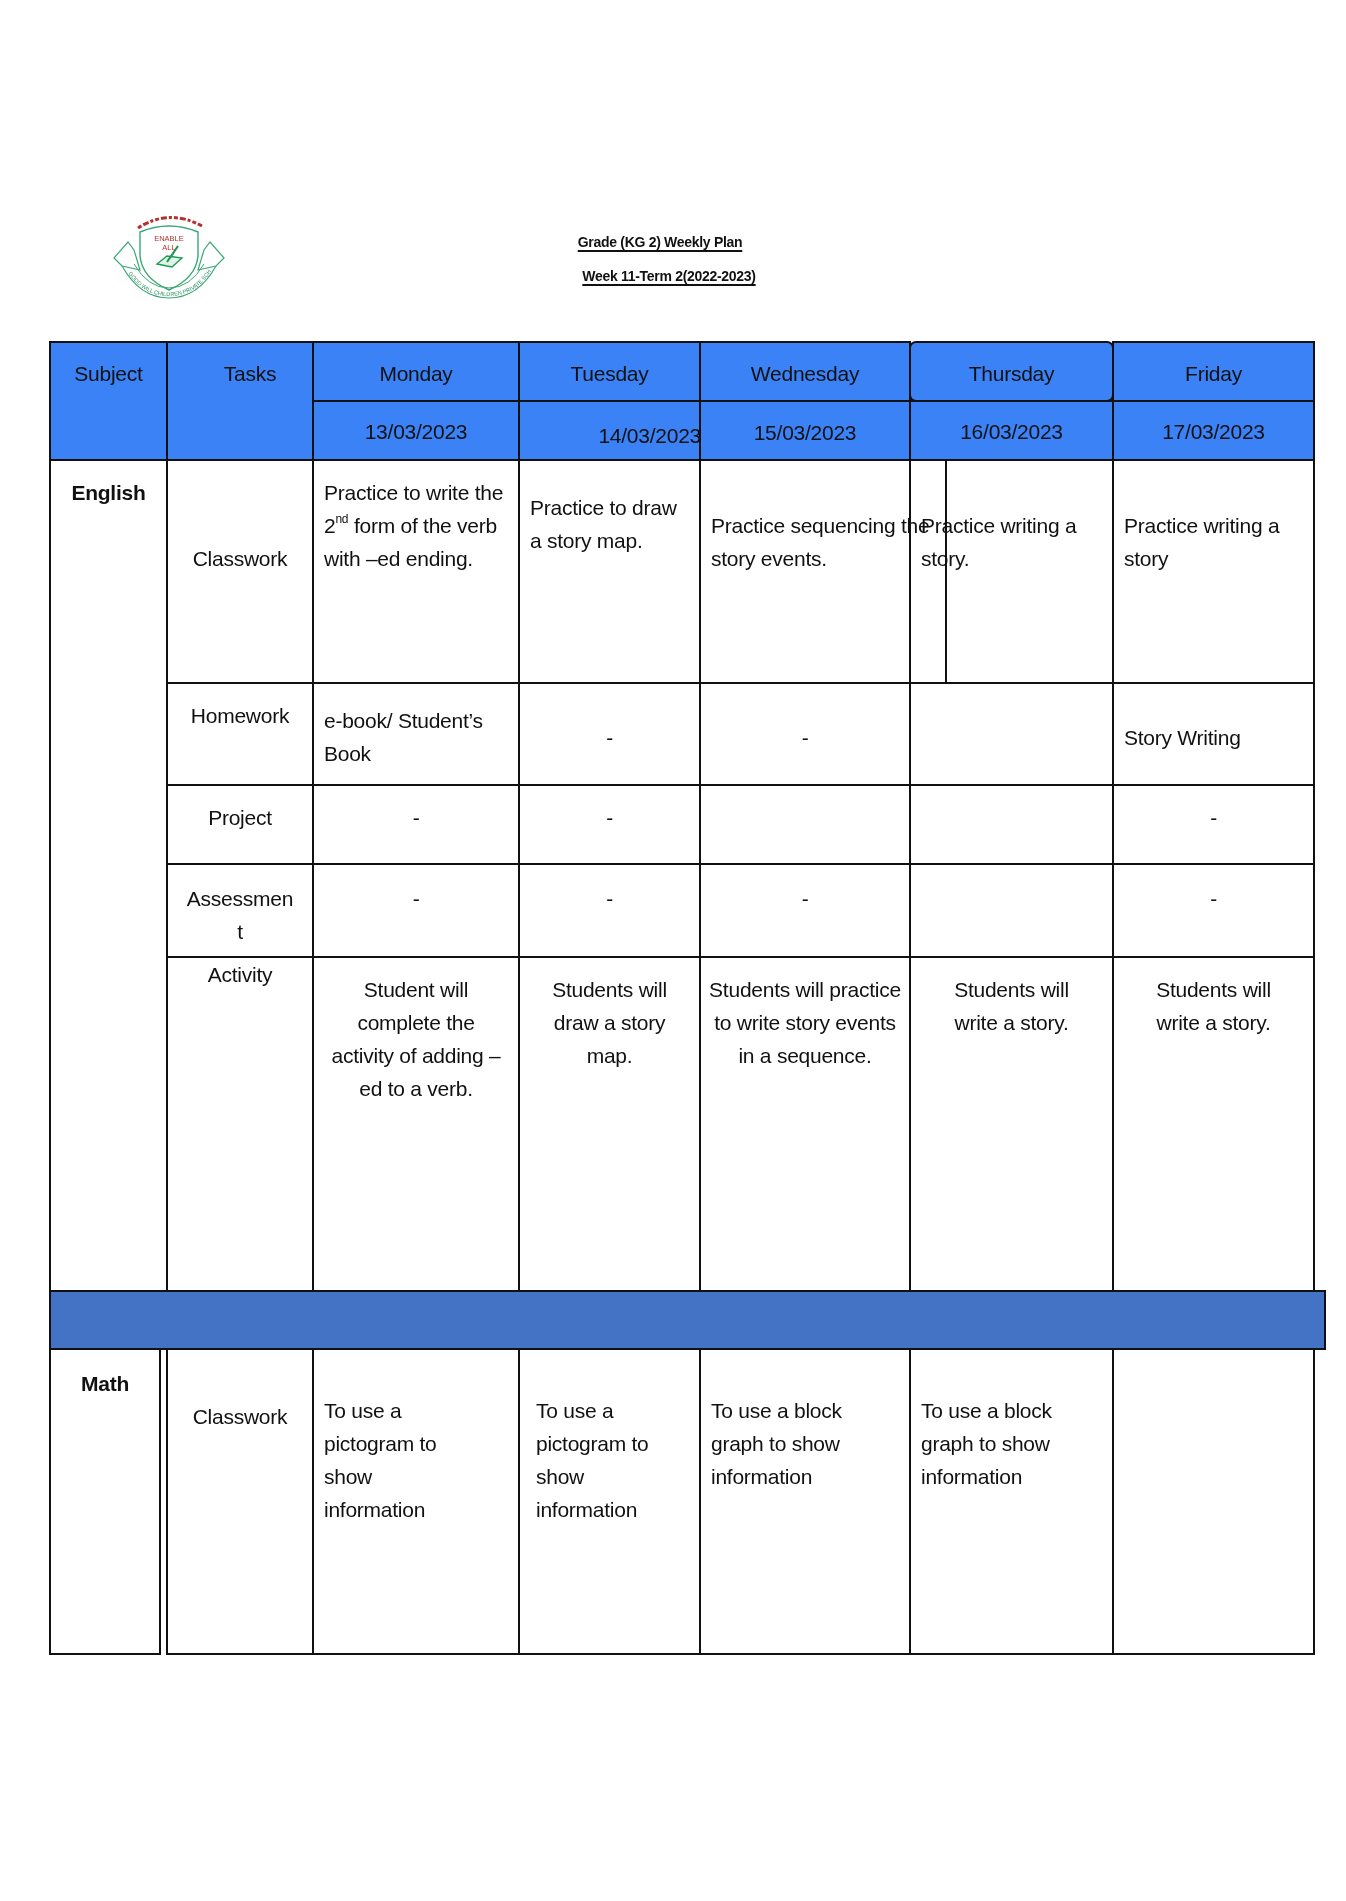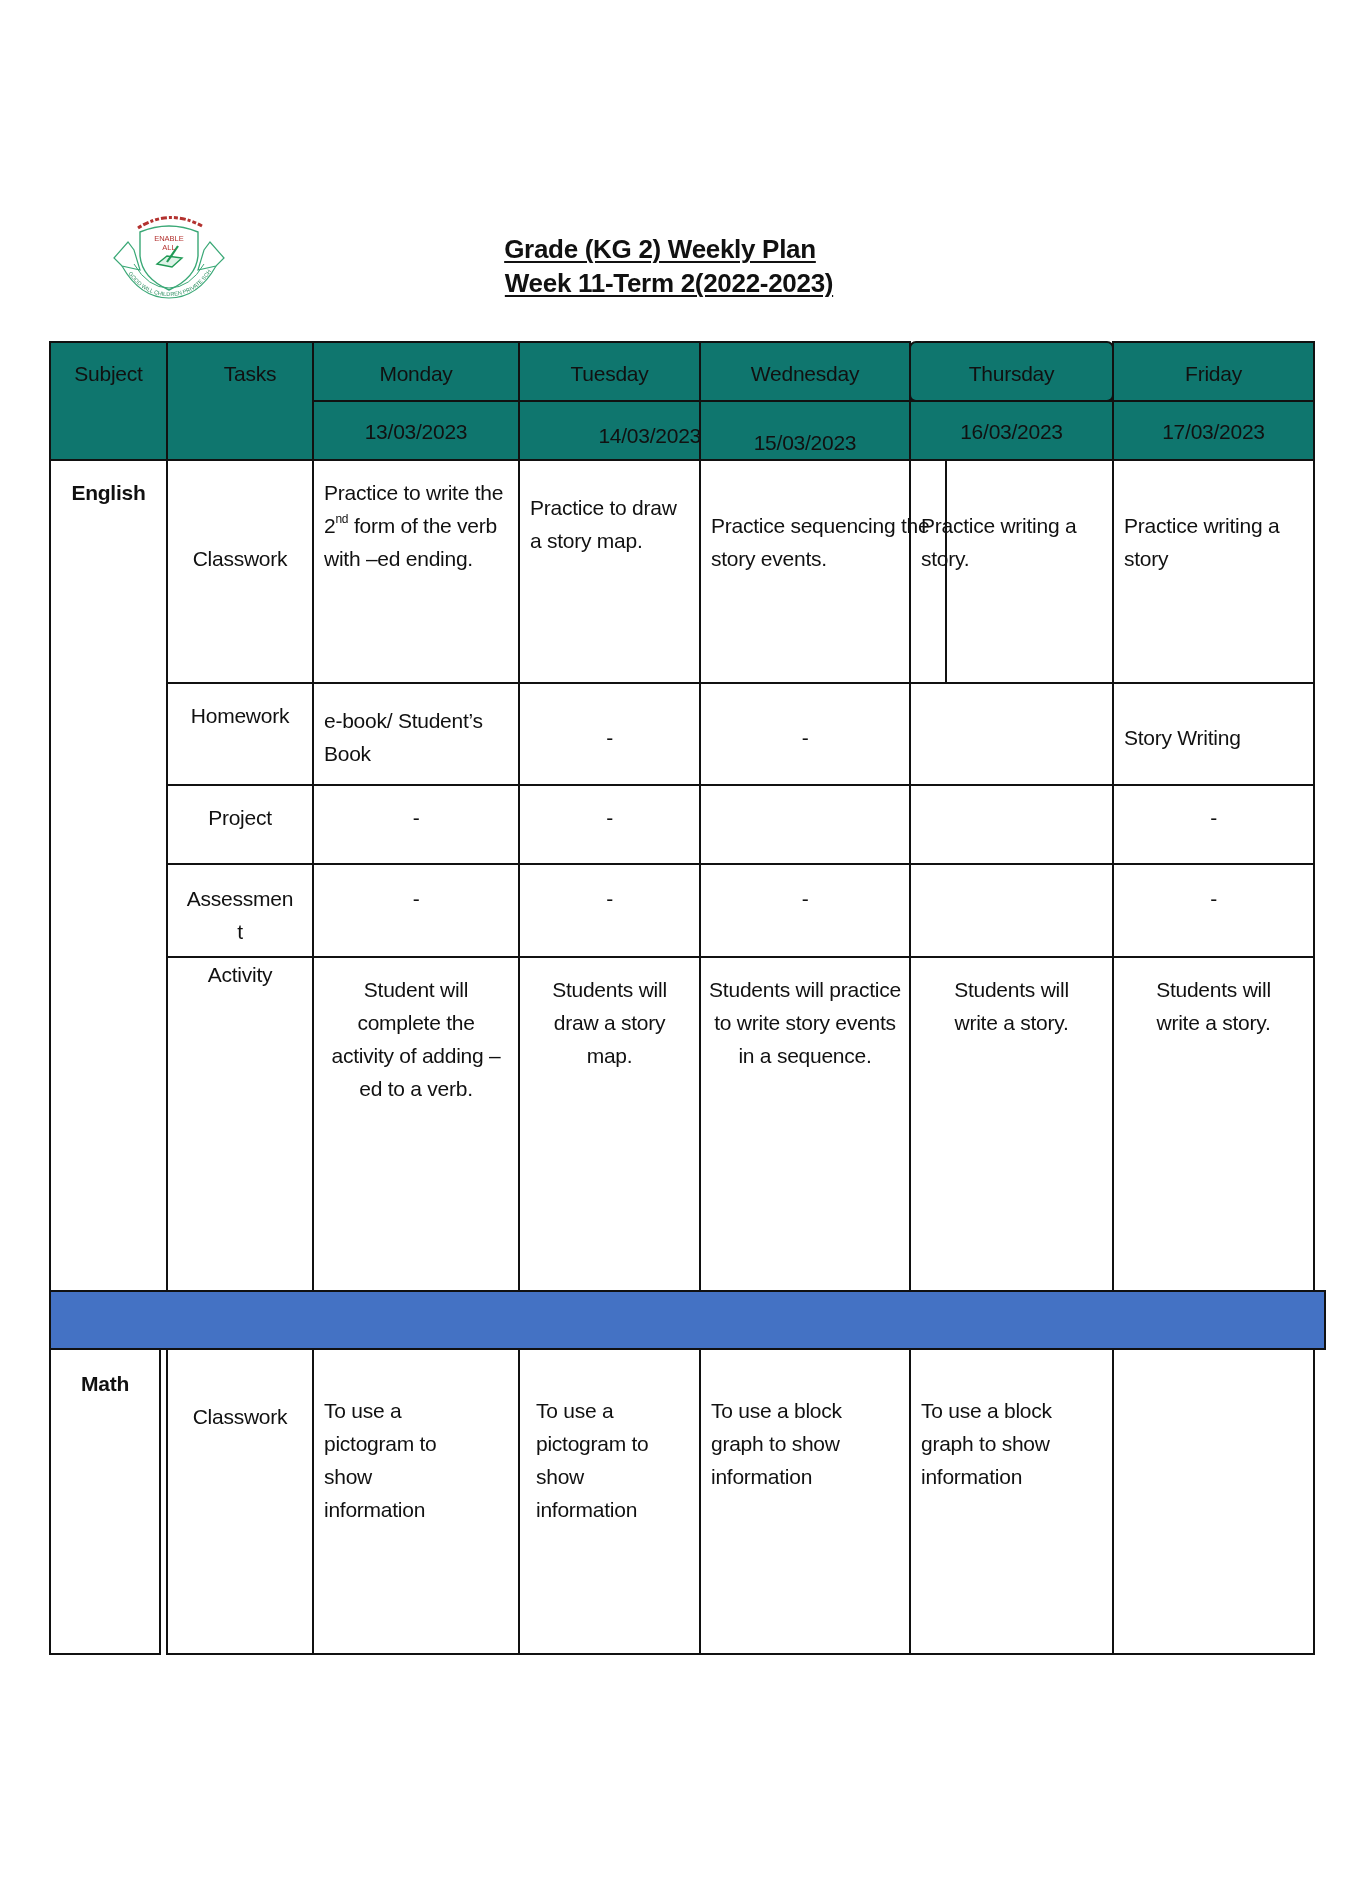--- a/index.html
+++ b/index.html
@@ -1,24 +1,24 @@
 <!DOCTYPE html>
 <html><head>
 <meta charset="utf-8">
 <style>
   html, body { margin: 0; padding: 0; background: #ffffff; }
   body { width: 1346px; height: 1901px; position: relative; overflow: hidden;
          font-family: "Liberation Sans", "DejaVu Sans", sans-serif; color: #111111; }
   .logo { position: absolute; left: 110px; top: 206px; width: 118px; height: 94px; }
   .title { position: absolute; left: 0; width: 1346px; text-align: center;
-           font-weight: bold; font-size: 26px; text-decoration: underline;
+           font-weight: bold; font-size: 14px; text-decoration: underline;
            text-decoration-thickness: 2px; text-underline-offset: 3px; letter-spacing: -0.3px; }
   .cell { position: absolute; box-sizing: border-box; border: 2px solid #111111;
           font-size: 21px; line-height: 33px; letter-spacing: -0.25px; overflow: hidden; }
-  .hdr { background: #0f766e; text-align: center; }
+  .hdr { background: #3b82f6; text-align: center; }
   .c { text-align: center; }
   .l { text-align: left; padding-left: 10px; padding-right: 6px; }
   .b { font-weight: bold; }
   .bar { position: absolute; box-sizing: border-box; border: 2px solid #111111; background: #4472C4; }
   sup { font-size: 12px; line-height: 0; position: relative; top: -2px; }
 </style>
 </head>
 <body>
 
 <div class="logo">
@@ -80,21 +80,21 @@
   <div class="cell hdr" style="left:1112px; top:341px; width:203px; height:61px; padding-top:14px;">
     <span>Friday</span>
   </div>
 
   <div class="cell hdr" style="left:312px; top:400px; width:208px; height:61px; padding-top:13px;">
     <span>13/03/2023</span>
   </div>
   <div class="cell hdr" style="left:518px; top:400px; width:185px; height:61px; padding-top:17px;text-align:right;">
     <span>14/03/2023</span>
   </div>
-  <div class="cell hdr" style="left:699px; top:400px; width:212px; height:61px; padding-top:24px;">
+  <div class="cell hdr" style="left:699px; top:400px; width:212px; height:61px; padding-top:14px;">
     <span>15/03/2023</span>
   </div>
   <div class="cell hdr" style="left:909px; top:400px; width:205px; height:61px; padding-top:13px;">
     <span>16/03/2023</span>
   </div>
   <div class="cell hdr" style="left:1112px; top:400px; width:203px; height:61px; padding-top:13px;">
     <span>17/03/2023</span>
   </div>
 
   <div class="cell c b" style="left:49px; top:459px; width:119px; height:833px; padding-top:15px;">

